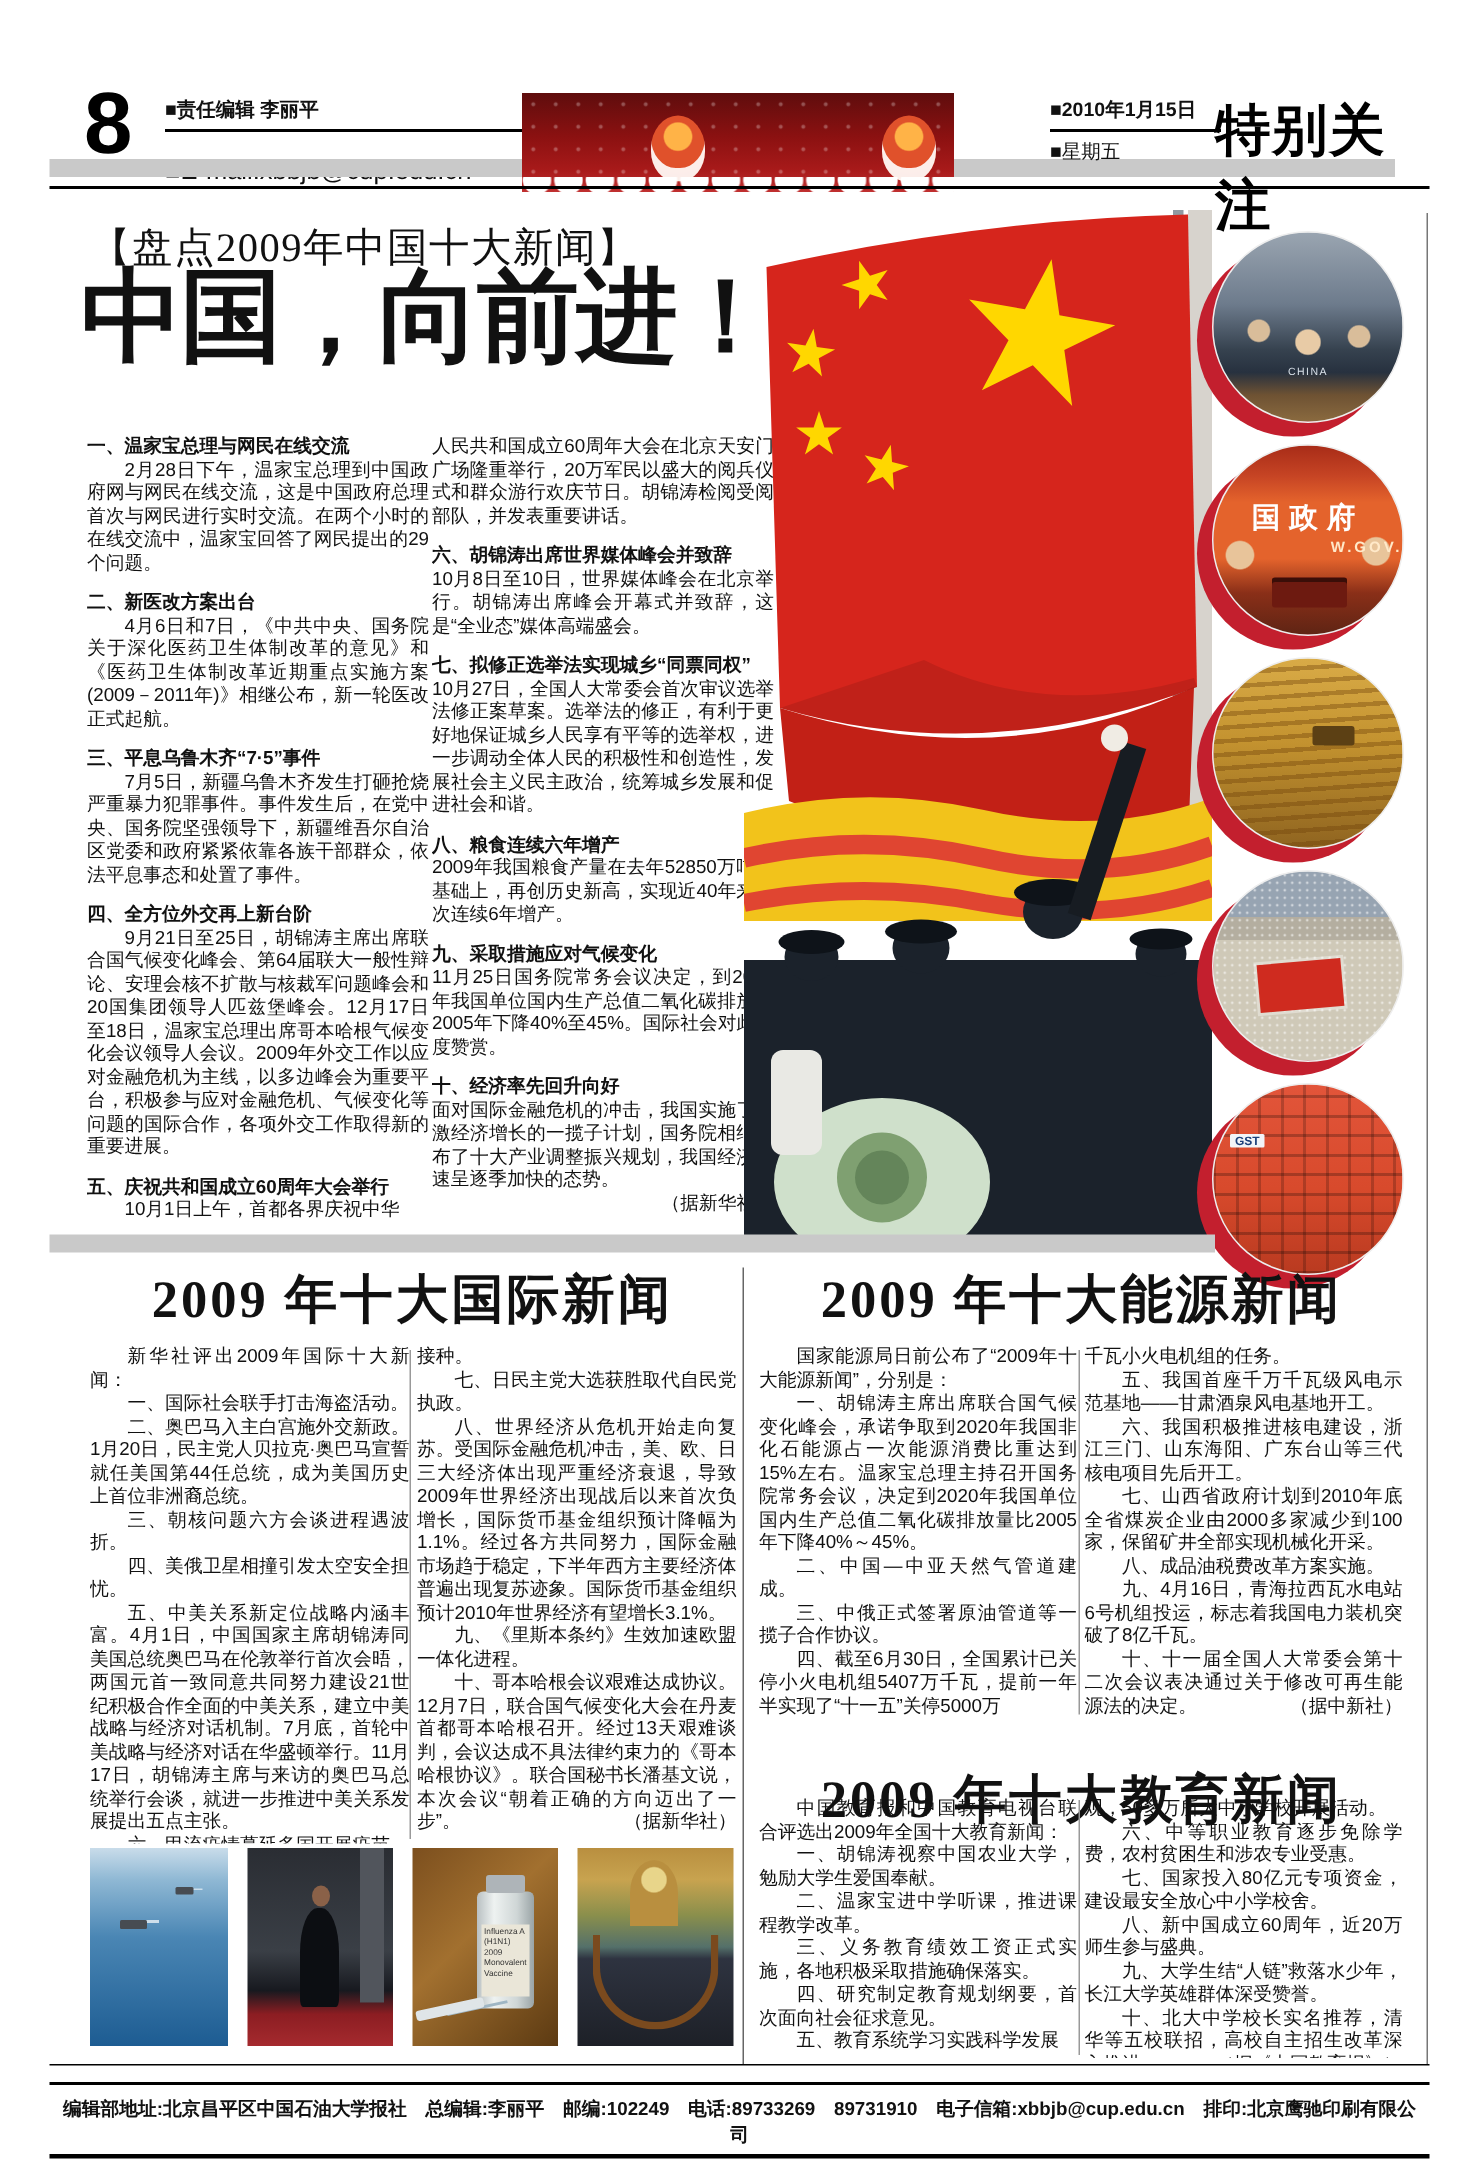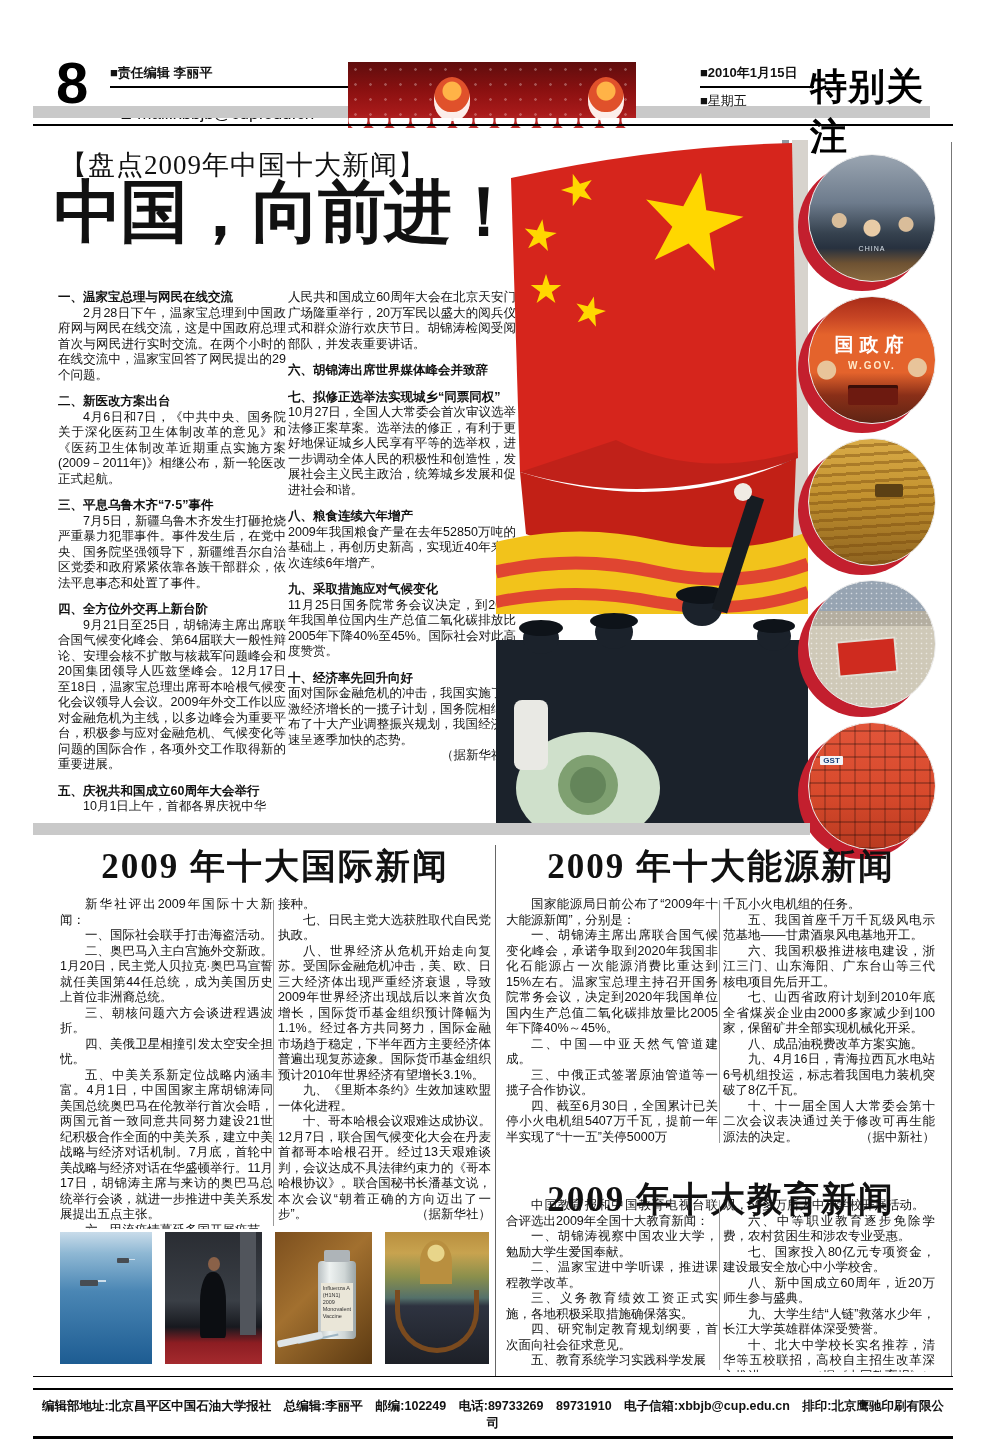--- a/index.html
+++ b/index.html
@@ -60,21 +60,21 @@
     radial-gradient(circle at 77% 55%,#d9bd9a 0 7px,transparent 8px),
     linear-gradient(180deg,#9aa5b1 0%,#6d7b8c 38%,#36424f 62%,#27313f 74%,#6e5233 86%,#8a6a3f 100%);}
   .p1 .placard{position:absolute;bottom:23%;width:100%;text-align:center;font-size:7px;
                color:#d8e0e8;letter-spacing:1px;}
   .p2 .disc{background:
     radial-gradient(circle at 14% 58%,#e8c49a 0 9px,transparent 10px),
     radial-gradient(circle at 86% 56%,#e8c49a 0 9px,transparent 10px),
     linear-gradient(180deg,#a82c18 0%,#c64424 16%,#e4632c 30%,#e4632c 60%,#8a2f18 78%,#5f2414 100%);}
   .p2 .sign{position:absolute;top:28%;width:100%;text-align:center;font-size:19px;font-weight:bold;
             color:#fff;letter-spacing:6px;}
-  .p2 .url{position:absolute;top:50%;width:100%;text-align:center;font-size:10px;font-weight:bold;
+  .p2 .url{position:absolute;top:50%;width:100%;text-align:right;font-size:10px;font-weight:bold;
            color:#ffe9c9;letter-spacing:2px;}
   .p2 .laptop{position:absolute;bottom:14%;left:31%;width:50px;height:20px;background:#6d1a10;
               border-radius:2px;box-shadow:inset 0 3px 0 #3a0e08;}
   .p3 .disc{background:
     repeating-linear-gradient(176deg,rgba(110,64,8,.38) 0 3px,transparent 3px 9px),
     linear-gradient(180deg,#d9ab47 0%,#c3922f 45%,#8f6420 100%);}
   .p3 .harvester{position:absolute;top:36%;left:52%;width:28px;height:13px;background:#5c4014;border-radius:2px;}
   .p4 .disc{background:
     radial-gradient(rgba(255,255,255,.55) 0 .7px,transparent 1.1px),
     linear-gradient(180deg,#97a4b2 0 24%,#b4aea0 24% 36%,#cfc9b8 36% 100%);
@@ -184,20 +184,21 @@
   <div class="col cont-first" style="left:288px;top:290px;width:228px;height:524px;">
 
       <div class="news-item">
 
         <p class="para">人民共和国成立60周年大会在北京天安门广场隆重举行，20万军民以盛大的阅兵仪式和群众游行欢庆节日。胡锦涛检阅受阅部队，并发表重要讲话。</p>
 
       </div>
 
       <div class="news-item">
         <div class="item-title">六、胡锦涛出席世界媒体峰会并致辞</div>
+        <p class="para">10月8日至10日，世界媒体峰会在北京举行。胡锦涛出席峰会开幕式并致辞，这是“全业态”媒体高端盛会。</p>
 
       </div>
 
       <div class="news-item">
         <div class="item-title">七、拟修正选举法实现城乡“同票同权”</div>
         <p class="para">10月27日，全国人大常委会首次审议选举法修正案草案。选举法的修正，有利于更好地保证城乡人民享有平等的选举权，进一步调动全体人民的积极性和创造性，发展社会主义民主政治，统筹城乡发展和促进社会和谐。</p>
 
       </div>
 
       <div class="news-item">

